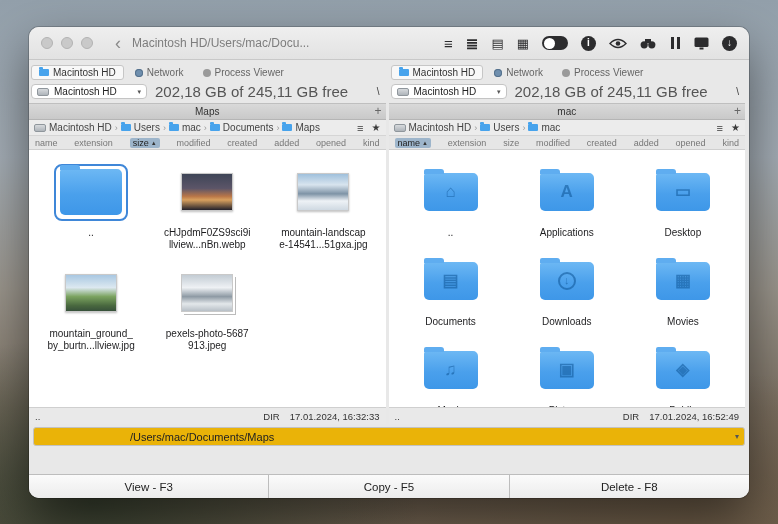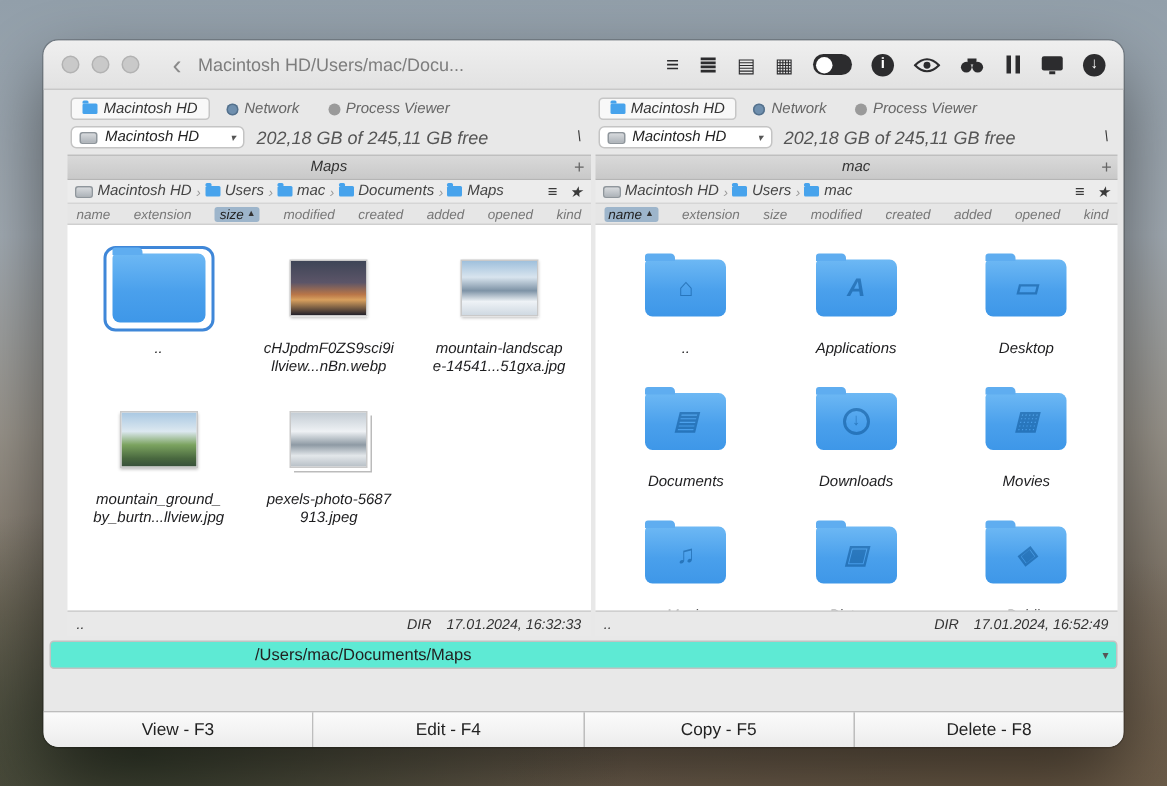--- a/index.html
+++ b/index.html
@@ -26,35 +26,35 @@
   .wtitle{margin-left:11px;color:#7d7d7d;font-size:12px;white-space:nowrap;}
   .tbicons{margin-left:auto;display:flex;align-items:center;gap:13px;color:#2c2c2e;}
   .tbi{display:inline-flex;align-items:center;justify-content:center;line-height:1;}
   .tbi-lines{font-size:15px;font-weight:bold;}
   .tbi-grid{font-size:13px;}
   .toggle{width:26px;height:14px;background:#2c2c2e;border-radius:8px;position:relative;}
   .toggle .knob{position:absolute;left:1.5px;top:1.5px;width:11px;height:11px;background:#fff;border-radius:50%;}
   .circ{width:15px;height:15px;border-radius:50%;background:#2c2c2e;color:#fff;font-size:10px;font-weight:bold;}
   .pause i{display:inline-block;width:3px;height:12px;background:#2c2c2e;margin:0 1.5px;}
   
-  .panes{flex:1;display:flex;gap:3px;padding:3px 4px 0 16px;min-height:0;font-style:italic;}
+  .panes{flex:1;display:flex;gap:3px;padding:3px 4px 0 0;min-height:0;}
   .pane{flex:1;display:flex;flex-direction:column;min-width:0;}
   .tabs{height:17px;display:flex;align-items:flex-end;gap:3px;padding:0 2px;}
   .tab{display:inline-flex;align-items:center;gap:4px;font-size:10px;color:#666;padding:1px 7px;border-radius:3px;border:1px solid transparent;white-space:nowrap;}
   .tab.active{background:#f8f8f8;border-color:#c6c6c6;color:#333;}
   .mf{width:10px;height:7px;background:#47a3ec;border-radius:1px;position:relative;display:inline-block;flex:none;}
   .mf::before{content:"";position:absolute;top:-2px;left:0;width:4px;height:2px;background:#47a3ec;border-radius:1px 1px 0 0;}
   .ti{width:8px;height:8px;border-radius:50%;display:inline-block;flex:none;}
   .ti.net{background:#6f8fae;box-shadow:inset 0 0 0 1px #55718c;}
   .ti.proc{background:#9a9a9a;}
   .driverow{height:21px;display:flex;align-items:center;gap:8px;padding:1px 2px;}
   .combo{display:inline-flex;align-items:center;gap:5px;background:#fff;border:1px solid #c4c4c4;border-radius:4px;font-size:10px;color:#222;padding:1px 5px;height:15px;width:116px;box-sizing:border-box;}
   .disk{width:12px;height:8px;background:linear-gradient(#d7dadd,#aeb4ba);border-radius:2px;border:1px solid #8f969c;box-sizing:border-box;flex:none;}
   .caret{margin-left:auto;font-size:7px;color:#555;}
-  .free{font-size:12px;color:#555;white-space:nowrap;}
+  .free{font-size:15px;color:#555;white-space:nowrap;}
   .rootbtn{margin-left:auto;font-size:10px;color:#333;padding:0 4px;}
   .paneheader{height:15px;background:linear-gradient(#d9d9d9,#c9c9c9);border-top:1px solid #bfbfbf;border-bottom:1px solid #b5b5b5;display:flex;align-items:center;justify-content:center;position:relative;font-size:10px;color:#333;}
   .addtab{position:absolute;right:4px;top:0;font-size:12px;color:#666;line-height:15px;}
   .crumbs{height:15px;display:flex;align-items:center;font-size:10px;color:#444;padding:0 5px;background:#ececec;border-bottom:1px solid #d5d5d5;gap:3px;overflow:hidden;white-space:nowrap;}
   .crumb{display:inline-flex;align-items:center;gap:3px;}
   .csep{color:#999;font-size:9px;}
   .crumbicons{margin-left:auto;display:flex;gap:8px;color:#3a3a3a;align-items:center;}
   .menu-glyph{font-size:11px;}
   .star-glyph{font-size:10px;}
   .colheader{height:13px;background:#e6e6e6;border-bottom:1px solid #cfcfcf;display:flex;align-items:center;justify-content:space-between;padding:0 6px;font-size:9px;color:#777;}
@@ -71,21 +71,21 @@
   .folder .glyph.gcirc{inset:auto;left:50%;top:50%;transform:translate(-50%,-50%);width:18px;height:18px;border:2px solid rgba(13,84,150,.55);border-radius:50%;font-size:11px;box-sizing:border-box;}
   .selring{border:2px solid #3f87d8;border-radius:8px;padding:3px 4px 4px 4px;}
   .thumb{width:52px;height:38px;border:1px solid #c9c9c9;box-shadow:0 1px 2px rgba(0,0,0,.25);box-sizing:border-box;}
   .thumb-sunset{background:linear-gradient(180deg,#3e4557 0%,#5c5568 40%,#b97648 62%,#d8a05e 72%,#23212b 100%);}
   .thumb-snow{background:linear-gradient(180deg,#9fc0dc 0%,#d8e4ee 30%,#7e93a6 55%,#eef2f6 75%,#cfd9e2 100%);}
   .thumb-green{background:linear-gradient(180deg,#a9c8e2 0%,#dce8f0 35%,#7ba35f 60%,#49683f 85%,#37503a 100%);}
   .thumb-gray{background:linear-gradient(180deg,#c3ccd4 0%,#eef1f4 35%,#8e9aa4 60%,#e3e7ea 80%,#b8c0c7 100%);box-shadow:2px 2px 0 #fff,3px 3px 0 #bbb;}
   .statusbar{height:16px;background:#e9e9e9;border-top:1px solid #cfcfcf;display:flex;align-items:center;font-size:9.5px;color:#333;padding:0 6px;}
   .statusright{margin-left:auto;display:flex;gap:10px;}
   
-  .cmdrow{height:17px;margin:3px 4px;background:#5eead4;border:1px solid #c2c2c2;border-radius:3px;display:flex;align-items:center;font-size:11px;color:#222;position:relative;flex:none;padding-left:40px;}
+  .cmdrow{height:17px;margin:3px 4px;background:#eab308;border:1px solid #c2c2c2;border-radius:3px;display:flex;align-items:center;font-size:11px;color:#222;position:relative;flex:none;}
   .cmdtext{margin-left:96px;white-space:nowrap;}
   .cmdcaret{position:absolute;right:5px;font-size:8px;color:#555;}
   .fbuttons{height:23px;display:flex;border-top:1px solid #bdbdbd;flex:none;margin-top:25px;}
   .fbtn{flex:1;display:flex;align-items:center;justify-content:center;font-size:11.5px;color:#222;background:linear-gradient(#fbfbfb,#ececec);border-right:1px solid #bdbdbd;cursor:default;}
   .fbtn:last-child{border-right:none;}
 </style>
 </head>
 <body>
 
 <div class="window">
@@ -422,18 +422,17 @@
 
   </div>
 
   <div class="cmdrow">
     <span class="cmdtext">/Users/mac/Documents/Maps</span>
     <span class="cmdcaret">▾</span>
   </div>
 
   <div class="fbuttons">
     <div class="fbtn">View - F3</div>
-    <div class="fbtn">Edit - F4</div>
     <div class="fbtn">Copy - F5</div>
     <div class="fbtn">Delete - F8</div>
   </div>
 
 </div>
 
 </body></html>

